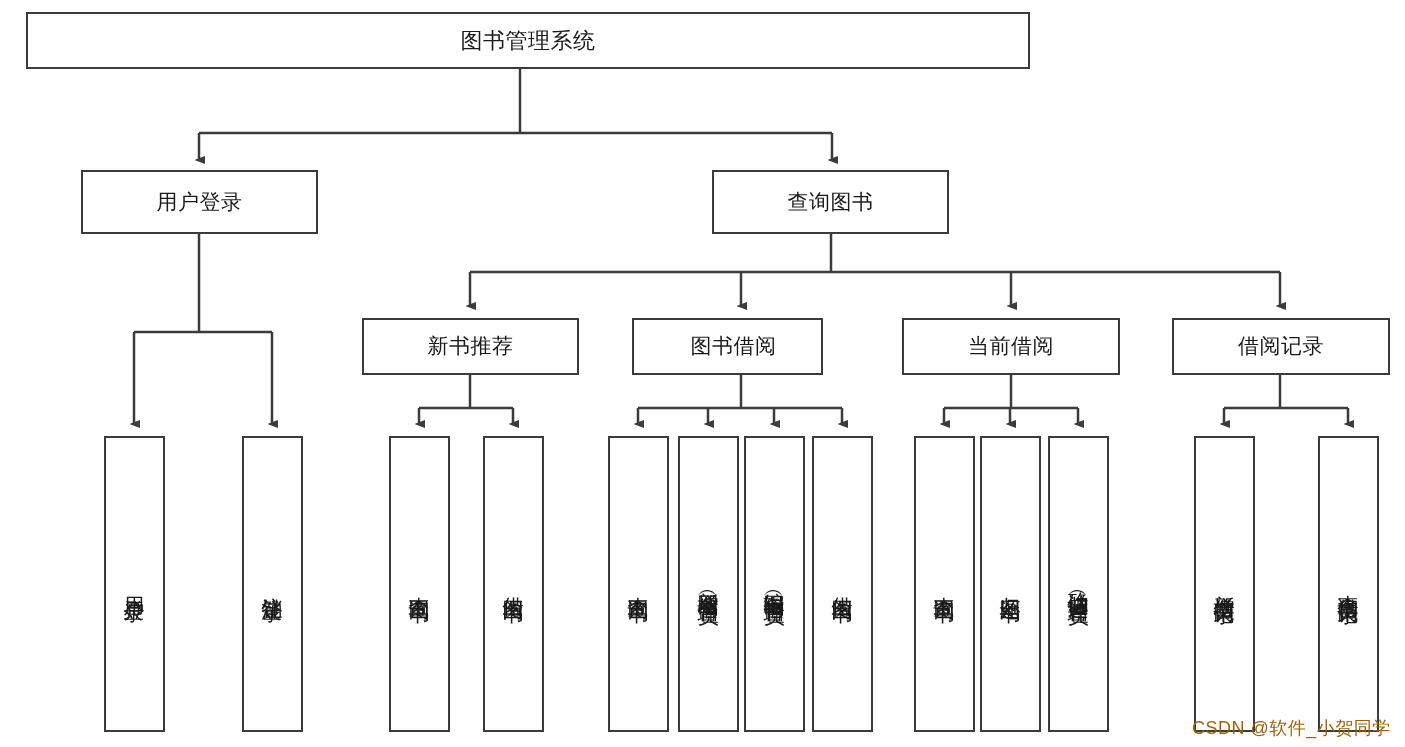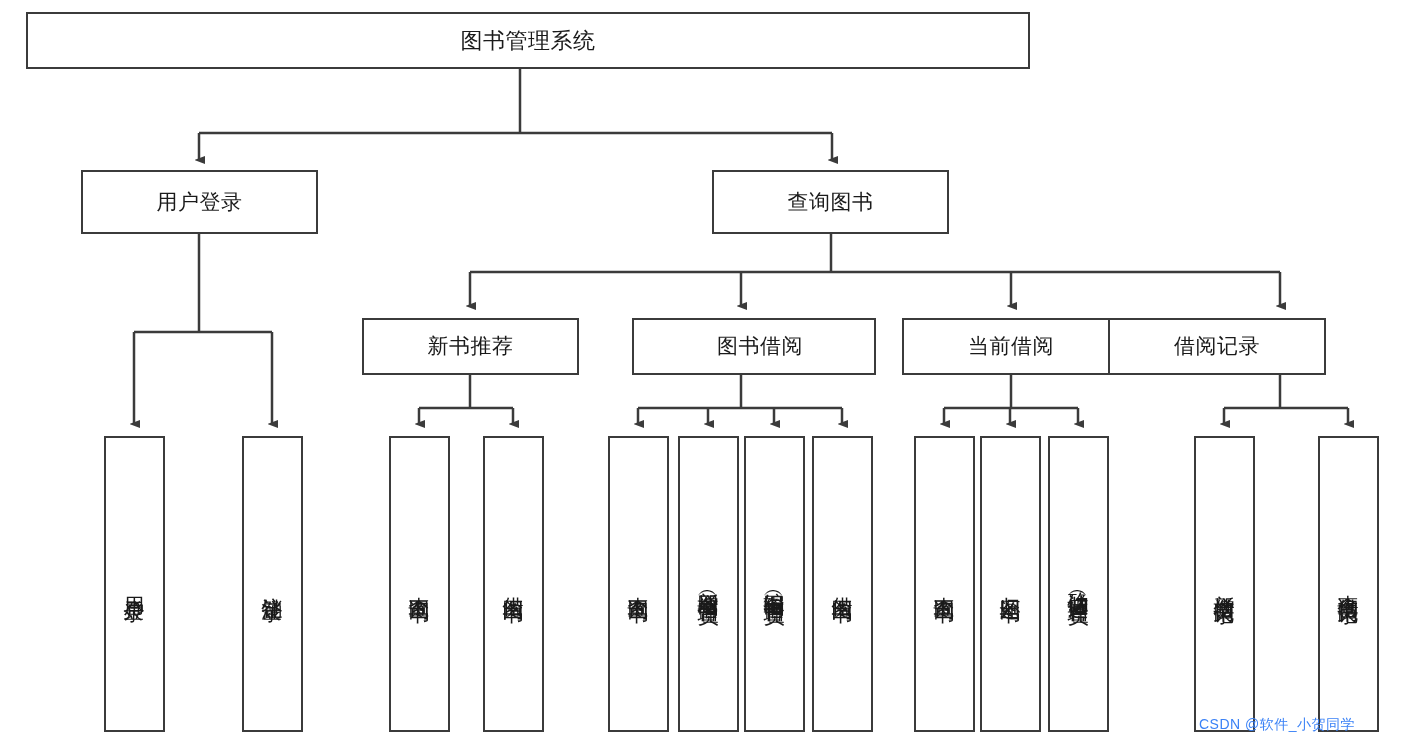--- a/index.html
+++ b/index.html
@@ -56,25 +56,24 @@
     writing-mode: vertical-rl;
     text-orientation: upright;
     font-size: 21px;
     line-height: 1.1;
     letter-spacing: 2px;
     white-space: normal;
     max-height: 262px;
   }
   .watermark {
     position: absolute;
-    font-size: 14px;
-    color: #3b82f6;
+    font-size: 18px;
+    color: #a16207;
     white-space: nowrap;
     letter-spacing: 0.5px;
-    margin-left: 7px;
   }
 </style>
 </head>
 <body>
 
 <div id="canvas">
 
   <svg class="connectors" viewBox="0 0 1405 747" xmlns="http://www.w3.org/2000/svg">
     <defs>
       <marker id="arrow" markerWidth="10" markerHeight="10" refX="5" refY="6" orient="auto" markerUnits="userSpaceOnUse">
@@ -132,27 +131,27 @@
   <div class="node horizontal" style="left:81px; top:170px; width:237px; height:64px;">
     <span class="node-label">用户登录</span>
   </div>
   <div class="node horizontal" style="left:712px; top:170px; width:237px; height:64px;">
     <span class="node-label">查询图书</span>
   </div>
 
   <div class="node horizontal" style="left:362px; top:318px; width:217px; height:57px;">
     <span class="node-label">新书推荐</span>
   </div>
-  <div class="node horizontal" style="left:632px; top:318px; width:244px; height:57px;padding-left:12px;">
+  <div class="node horizontal" style="left:632px; top:318px; width:191px; height:57px;padding-left:12px;">
     <span class="node-label">图书借阅</span>
   </div>
   <div class="node horizontal" style="left:902px; top:318px; width:218px; height:57px;justify-content:center;">
     <span class="node-label">当前借阅</span>
   </div>
-  <div class="node horizontal" style="left:1108px; top:318px; width:218px; height:57px;">
+  <div class="node horizontal" style="left:1172px; top:318px; width:218px; height:57px;">
     <span class="node-label">借阅记录</span>
   </div>
 
   <div class="node vertical" style="left:104px; top:436px; width:61px; height:296px;">
     <span class="node-label">用户登录</span>
   </div>
   <div class="node vertical" style="left:242px; top:436px; width:61px; height:296px;">
     <span class="node-label">注销登录</span>
   </div>
 

